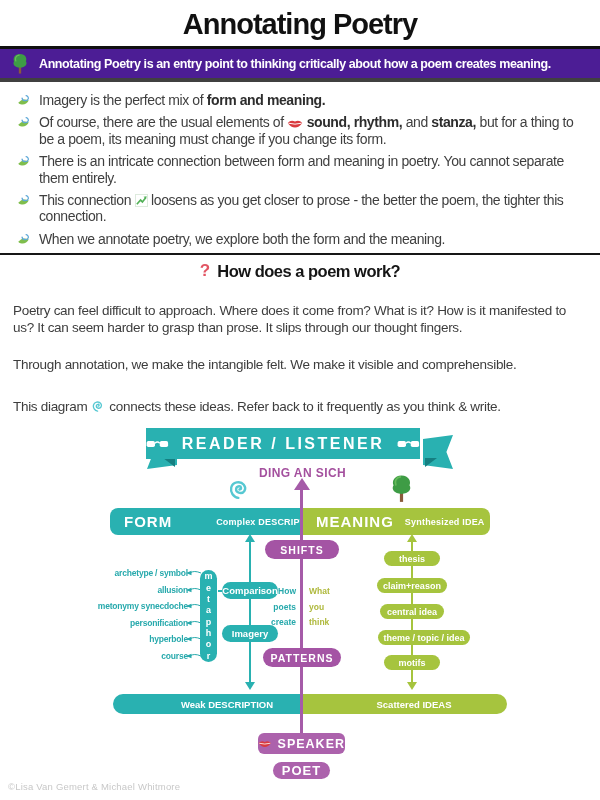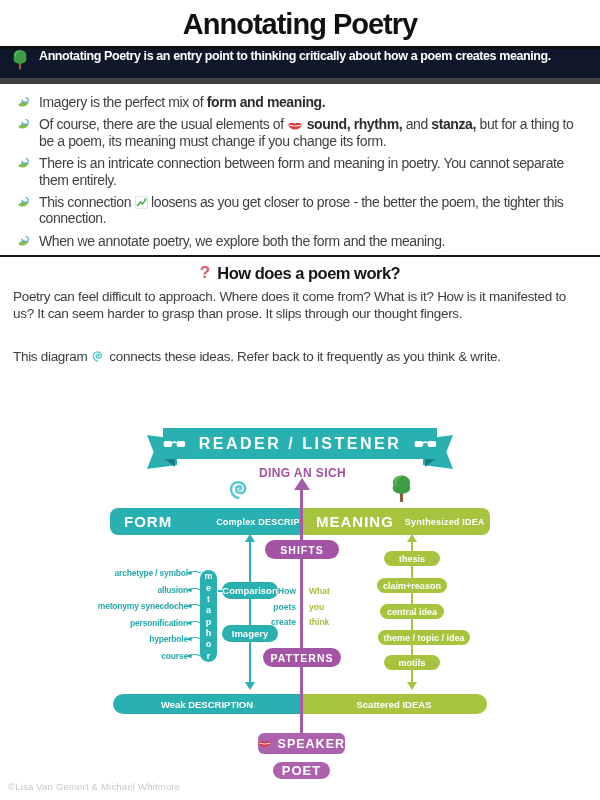--- a/index.html
+++ b/index.html
@@ -1,50 +1,50 @@
 <!DOCTYPE html>
 <html><head>
 <meta charset="utf-8">
 <style>
   html,body{margin:0;padding:0;}
   body{width:600px;height:800px;background:#ffffff;font-family:"Liberation Sans","DejaVu Sans",sans-serif;}
   .page{position:relative;width:600px;height:800px;overflow:hidden;background:#fff;}
 
   
   .title{width:600px;text-align:center;padding-top:8px;font-size:29px;font-weight:bold;letter-spacing:-1px;color:#111;}
-  .banner{margin-top:5px;background:#0f172a;border-top:3px solid #101010;border-bottom:6px solid #404040;height:29px;display:flex;align-items:flex-start;padding:0 10px;gap:9px;}
+  .banner{margin-top:5px;background:#4c1d95;border-top:3px solid #101010;border-bottom:4px solid #404040;height:29px;display:flex;align-items:center;padding:0 10px;gap:9px;}
   .banner-text{color:#fff;font-weight:bold;font-size:12.5px;letter-spacing:-0.4px;white-space:nowrap;}
 
   
   .bullets{padding:10px 20px 0 16px;}
   .bullet{display:flex;gap:8px;margin-bottom:6px;}
   .bt{font-size:14px;letter-spacing:-0.4px;color:#3f3f3f;line-height:1.17;}
   .bt .b{font-weight:bold;color:#2d2d2d;}
   svg.bi{width:15px;height:15px;flex:0 0 auto;margin-top:1px;}
   svg.ii{vertical-align:-1px;}
   svg.lips{width:16px;height:9px;}
   svg.chart{width:13px;height:13px;vertical-align:-2px;}
   svg.cy-inline{width:15px;height:15px;vertical-align:-3px;}
 
   .divider{border-top:2.5px solid #161616;margin-top:2px;}
 
   
   .section-heading{display:flex;justify-content:center;align-items:center;gap:7px;padding-top:6px;}
   .qmark{color:#E25563;font-size:17px;font-weight:bold;}
   .sh-text{font-size:16.5px;font-weight:bold;letter-spacing:-0.5px;color:#151515;}
   .para{padding:0 13px;font-size:13.5px;letter-spacing:-0.3px;color:#3d3d3d;line-height:1.28;}
-  .p1{margin-top:5px;}
+  .p1{margin-top:21px;}
   .p2{margin-top:19px;}
   .p3{margin-top:25px;}
 
   
   .diagram{position:absolute;left:0;top:425px;width:600px;height:375px;}
   .abs{position:absolute;}
 
-  .ribbon-main{left:163px;top:3px;width:274px;height:31px;background:#29B1B1;z-index:1;display:flex;align-items:center;justify-content:center;gap:13px;}
+  .ribbon-main{left:146px;top:3px;width:274px;height:31px;background:#29B1B1;z-index:1;display:flex;align-items:center;justify-content:center;gap:13px;}
   .ribbon-label{color:#fff;font-weight:bold;font-size:16px;letter-spacing:2.5px;white-space:nowrap;}
   svg.glasses{width:28px;height:11px;}
   .tail{width:30px;height:34px;background:#29B1B1;z-index:0;}
   .tail-l{left:147px;top:10px;clip-path:polygon(22% 50%,0% 0%,100% 12%,100% 88%,0% 100%);}
   .tail-r{left:423px;top:10px;clip-path:polygon(78% 50%,100% 0%,0% 12%,0% 88%,100% 100%);}
   .fold{width:12px;height:9px;background:#157F81;z-index:0;}
   .fold-l{left:163px;top:33px;clip-path:polygon(0 0,100% 0,100% 100%);}
   .fold-r{left:425px;top:33px;clip-path:polygon(0 0,100% 0,0 100%);}
 
   .ding{left:230px;top:41px;width:145px;text-align:center;color:#A4509E;font-weight:bold;font-size:12px;letter-spacing:0.4px;}
@@ -84,21 +84,21 @@
   .how-poets{left:250px;top:159px;width:46px;text-align:right;color:#27A9AC;font-weight:bold;font-size:8.5px;line-height:15.5px;white-space:pre-line;}
   .what-think{left:309px;top:159px;width:46px;text-align:left;color:#AFB93C;font-weight:bold;font-size:8.5px;line-height:15.5px;white-space:pre-line;}
 
   .gpill{background:#A6C43E;border-radius:9px;font-size:9px;height:15px;}
   .gp0{left:384px;top:126px;width:56px;}
   .gp1{left:377px;top:153px;width:70px;}
   .gp2{left:380px;top:179px;width:64px;}
   .gp3{left:366px;top:205px;width:92px;margin-left:12px;}
   .gp4{left:384px;top:230px;width:56px;}
 
-  .bbar{top:269px;height:20px;display:flex;align-items:center;justify-content:center;color:#fff;font-weight:bold;font-size:9.5px;z-index:2;}
+  .bbar{top:269px;height:20px;display:flex;align-items:center;justify-content:center;color:#fff;font-weight:bold;font-size:9.5px;z-index:2;padding-left:20px;}
   .weak{left:113px;width:188px;background:#29B1B1;border-radius:10px 0 0 10px;}
   .scattered{left:301px;width:186px;background:#A6C43E;border-radius:0 10px 10px 0;}
 
   .speaker{left:258px;top:308px;width:87px;height:21px;background:#AC62AC;border-radius:6px;font-size:12.5px;letter-spacing:1px;gap:6px;z-index:4;}
   .poet{left:273px;top:337px;width:57px;height:17px;background:#AC62AC;border-radius:9px;font-size:13px;letter-spacing:1px;z-index:4;}
 
   .footer{position:absolute;left:8px;top:781px;font-size:9.5px;color:#C8C8C8;letter-spacing:0.2px;}
 </style>
 </head>
 <body>
@@ -183,20 +183,21 @@
   </div>
 
   <div class="divider"></div>
 
   <div class="section-heading">
     <span class="qmark">?</span>
     <span class="sh-text">How does a poem work?</span>
   </div>
 
   <div class="para p1">Poetry can feel difficult to approach.  Where does it come from? What is it? How is it manifested to us? It can seem harder to grasp than prose. It slips through our thought fingers.</div>
+  <div class="para p2">Through annotation,  we make the intangible felt. We make it visible and comprehensible.</div>
   <div class="para p3"><span>This diagram </span><svg class="ii cy-inline">
         <use href="#i-cyclone"></use>
       </svg><span> connects these ideas. Refer back to it frequently as you think &amp; write.</span></div>
 
   <div class="diagram">
 
     <div class="abs tail tail-l"></div>
     <div class="abs tail tail-r"></div>
     <div class="abs fold fold-l"></div>
     <div class="abs fold fold-r"></div>

